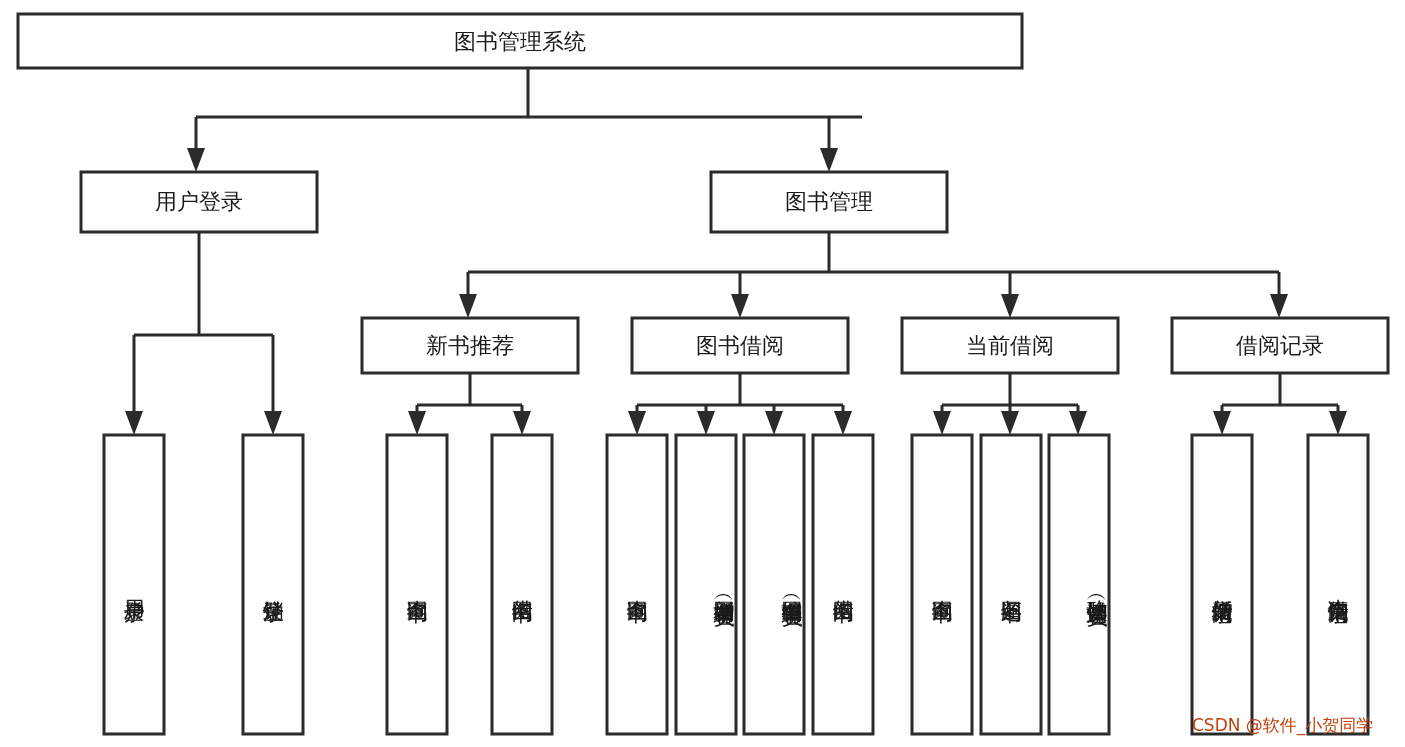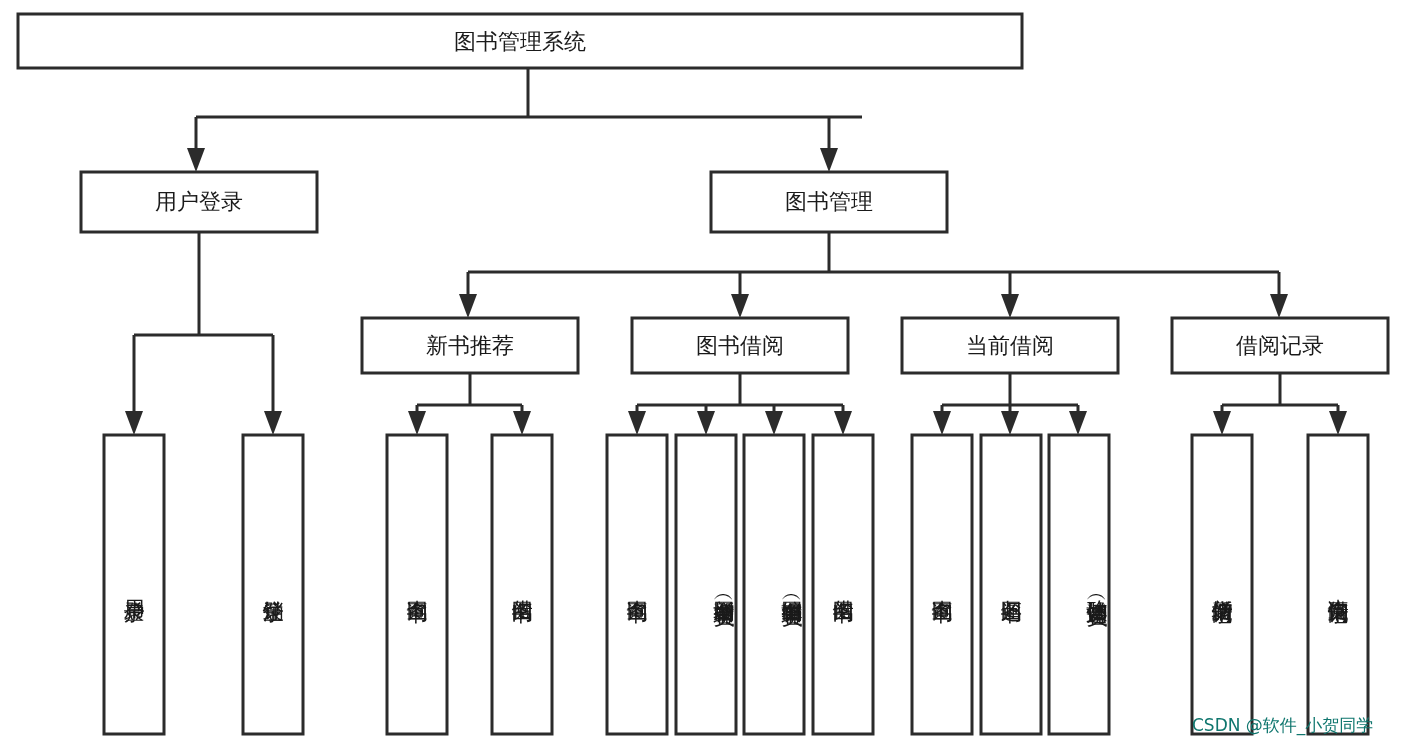--- a/index.html
+++ b/index.html
@@ -29,21 +29,21 @@
     letter-spacing:1px;
     white-space:nowrap;
     box-sizing:border-box;
   }
   .leaf-label.top-align{align-items:flex-start;padding-top:6px;}
   .watermark{
     position:absolute;
     left:1192px;top:714px;
     font-family:"DejaVu Sans","Liberation Sans",sans-serif;
     font-size:17px;
-    color:#0f766e;
+    color:#c2410c;
     white-space:nowrap;
     user-select:none;
     pointer-events:none;
   }
 </style>
 </head>
 <body>
 
 <div id="diagram-root">
 

